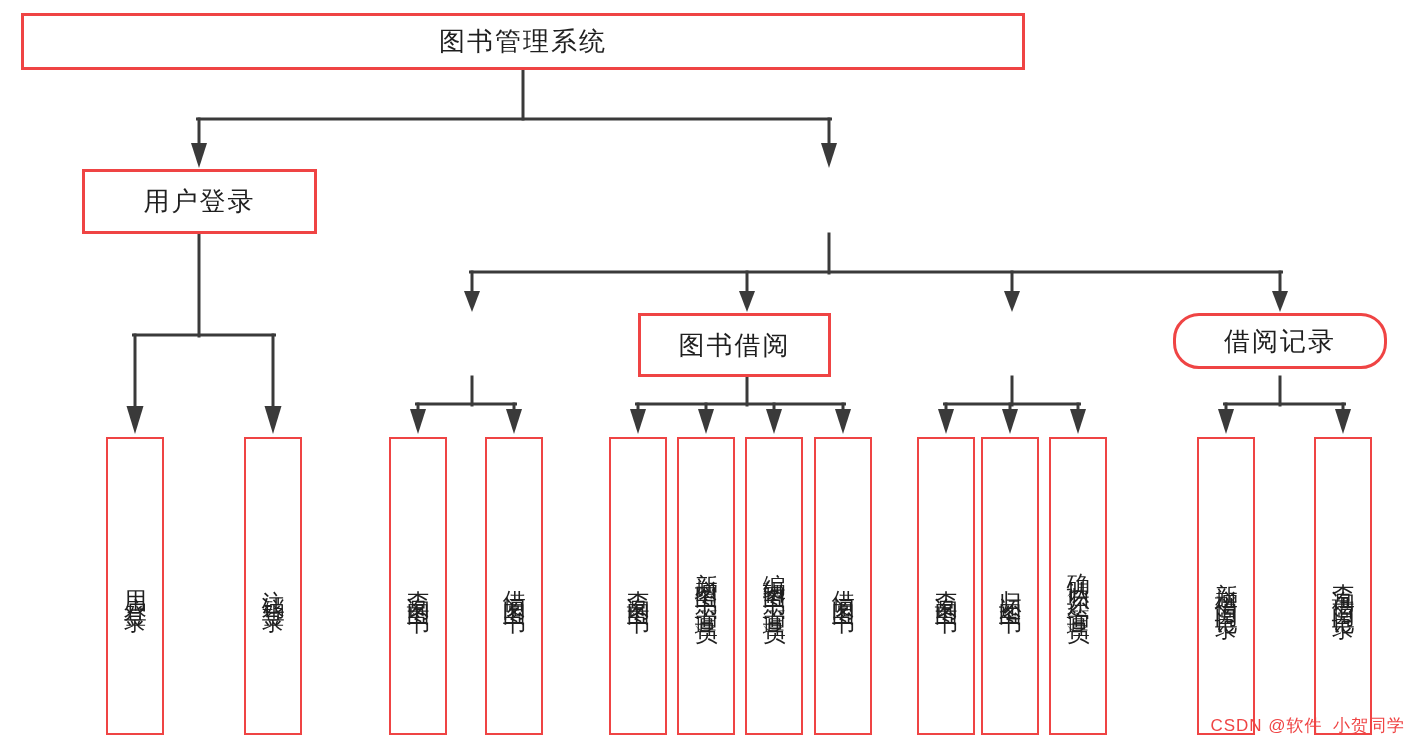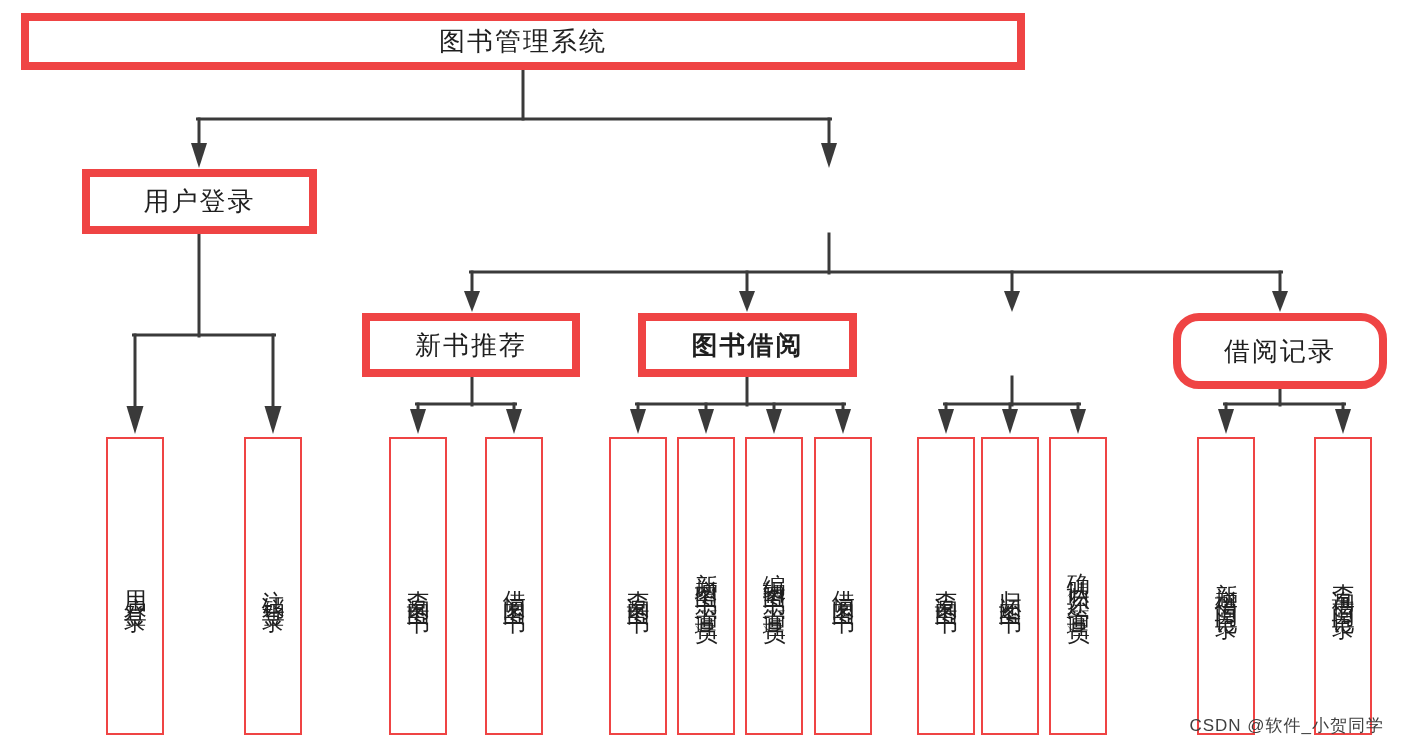--- a/index.html
+++ b/index.html
@@ -19,44 +19,44 @@
   .cl {
     stroke: #3a3a3a;
     stroke-width: 3;
     fill: none;
     stroke-linecap: square;
   }
   .arr { fill: #3a3a3a; stroke: none; }
   .box {
     position: absolute;
     box-sizing: border-box;
-    border: 8px solid #ef4444;
+    border: 3px solid #ef4444;
     background: #ffffff;
     display: flex;
     align-items: center;
     justify-content: center;
     color: #1f1f1f;
   }
   .hbox { font-size: 26px; letter-spacing: 2px; white-space: nowrap; }
   .leaf { border-width: 2.5px; }
   .leaf .vtext {
     writing-mode: vertical-rl;
     text-orientation: mixed;
     font-size: 23px;
     letter-spacing: 7px;
     line-height: 1.1;
     color: #1f1f1f;
   }
   .watermark {
     position: absolute;
-    right: 21px;
+    right: 0;
     top: 714px;
     font-size: 17px;
     letter-spacing: 1px;
-    color: #404040;
+    color: #ef4444;
     white-space: nowrap;
   }
 </style>
 </head>
 <body>
 
 <div class="canvas">
 
   <svg class="connectors" viewBox="0 0 1405 747" aria-hidden="true">
 
@@ -135,27 +135,24 @@
   </svg>
 
   <div class="box hbox" style="left:21px; top:13px; width:1004px; height:57px;">
     <span>图书管理系统</span>
   </div>
 
   <div class="box hbox" style="left:82px; top:169px; width:235px; height:65px;">
     <span>用户登录</span>
   </div>
 
-  <div class="box hbox" style="left:362px; top:313px; width:218px; height:64px;">
-    <span>新书推荐</span>
-  </div>
-  <div class="box hbox" style="left:638px; top:313px; width:219px; height:64px;font-weight:bold;">
+  <div class="box hbox" style="left:638px; top:313px; width:193px; height:64px;">
     <span>图书借阅</span>
   </div>
-  <div class="box hbox" style="left:1173px; top:313px; width:214px; height:76px;border-radius:26px;">
+  <div class="box hbox" style="left:1173px; top:313px; width:214px; height:56px;border-radius:26px;">
     <span>借阅记录</span>
   </div>
 
   <div class="box leaf" style="left:106px; top:437px; width:58px; height:298px;">
     <span class="vtext">用户登录</span>
   </div>
   <div class="box leaf" style="left:244px; top:437px; width:58px; height:298px;">
     <span class="vtext">注销登录</span>
   </div>
 

